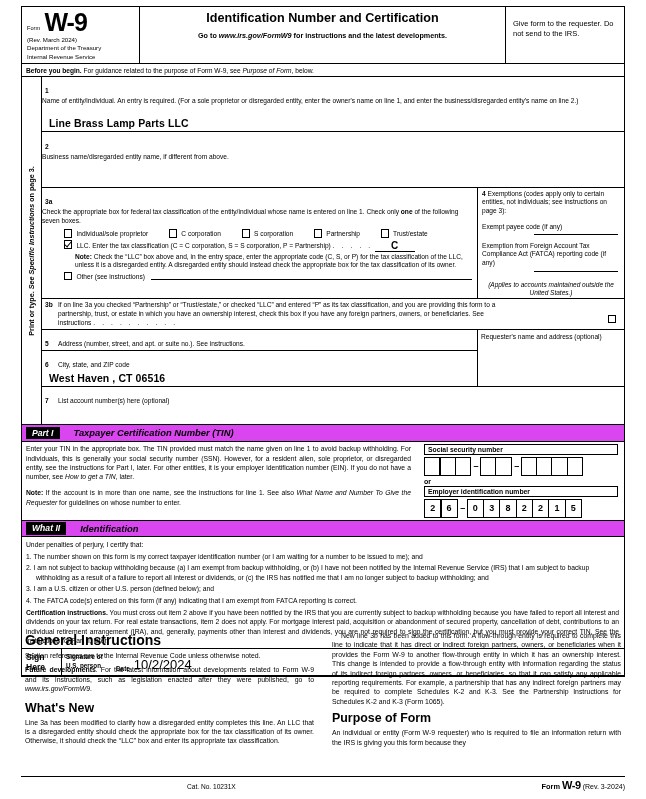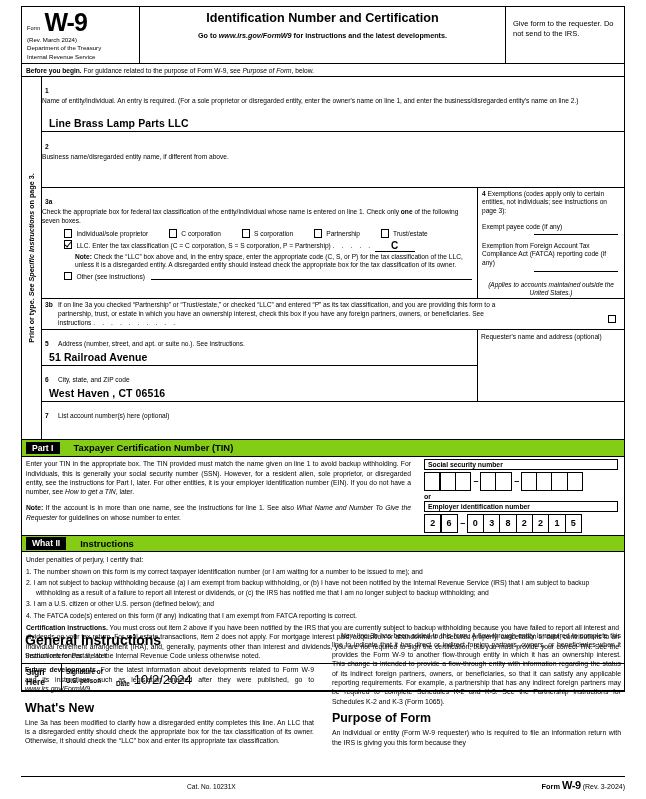--- a/index.html
+++ b/index.html
@@ -80,21 +80,21 @@
   .p3b{padding:2.5px 4px 2px 0;display:flex;}
   .p3b .txt{display:inline-block;width:438px;font-size:6.6px;line-height:8.6px;}
   .p3b .cbend{margin-left:auto;align-self:flex-end;padding-bottom:1px;}
   
   .addr{display:flex;}
   .addrl{flex:1;border-right:1.3px solid #000;box-sizing:border-box;}
   .addrr{width:146px;box-sizing:border-box;padding:2.5px 3px;font-size:6.6px;}
   .ln5{padding:2px 0 0 0;}
   .ln7{padding:2px 0 2px 0;}
   
-  .parthdr{display:flex;align-items:center;border-top:1.6px solid #000;border-bottom:1.3px solid #000;background:#84cc16;}
+  .parthdr{display:flex;align-items:center;border-top:1.6px solid #000;border-bottom:1.3px solid #000;background:#d946ef;font-style:italic;}
   .partbadge{background:#000;color:#fff;font-size:8.6px;font-weight:bold;padding:1px 6px 1.6px;margin:1.5px 0 1.5px 4px;}
   .parttitle{font-size:9.4px;font-weight:bold;margin-left:14px;}
   .p1{display:flex;}
   .p1l{flex:1;padding:2.5px 7px 3px 4px;box-sizing:border-box;}
   .p1r{width:206px;box-sizing:border-box;padding:2px 6px 2px 6px;}
   .p1txt{font-size:6.75px;line-height:9.3px;text-align:justify;}
   .p1txt i{font-style:italic;}
   .p1txt b{font-weight:bold;}
   .tinbox{border:1.4px solid #000;font-size:6.8px;font-weight:bold;padding:1px 3px;background:#fff;}
   .cells{display:flex;margin-top:2px;align-items:stretch;}
@@ -239,21 +239,20 @@
           <span class="num">3b</span>
             <span class="txt"><span>If on line 3a you checked “Partnership” or “Trust/estate,” or checked “LLC” and entered “P” as its tax classification, and you are providing this form to a partnership, trust, or estate in which you have an ownership interest, check this box if you have any foreign partners, owners, or beneficiaries. See instructions</span><span class="dots">. . . . . . . . . .</span></span>
           <span class="cbend"><span class="cb"></span></span>
         </div>
         <div class="rowln"></div>
 
         <div class="addr">
           <div class="addrl">
             <div class="ln5">
               <span class="num">5</span><span class="fieldlbl">Address (number, street, and apt. or suite no.). See instructions.</span>
-              <div class="entry">51 Railroad Avenue</div>
             </div>
             <div class="rowln"></div>
             <div class="ln5">
               <span class="num">6</span><span class="fieldlbl">City, state, and ZIP code</span>
               <div class="entry">West Haven , CT 06516</div>
             </div>
           </div>
           <div class="addrr">
             <span>Requester's name and address (optional)</span>
             <div></div>
@@ -305,21 +304,21 @@
           <span class="cell">2</span>
           <span class="cell">2</span>
           <span class="cell">1</span>
           <span class="cell">5</span>
         </div>
       </div>
     </div>
 
     <div class="parthdr">
       <span class="partbadge">What II</span>
-      <span class="parttitle">Instructions</span>
+      <span class="parttitle">Identification</span>
     </div>
     <div class="p2body">
       <div class="p2line">Under penalties of perjury, I certify that:</div>
       <div class="p2num">1. The number shown on this form is my correct taxpayer identification number (or I am waiting for a number to be issued to me); and</div>
       <div class="p2num">2. I am not subject to backup withholding because (a) I am exempt from backup withholding, or (b) I have not been notified by the Internal Revenue Service (IRS) that I am subject to backup withholding as a result of a failure to report all interest or dividends, or (c) the IRS has notified me that I am no longer subject to backup withholding; and</div>
       <div class="p2num">3. I am a U.S. citizen or other U.S. person (defined below); and</div>
       <div class="p2num">4. The FATCA code(s) entered on this form (if any) indicating that I am exempt from FATCA reporting is correct.</div>
       <div class="certins"><b>Certification instructions.</b><span> You must cross out item 2 above if you have been notified by the IRS that you are currently subject to backup withholding because you have failed to report all interest and dividends on your tax return. For real estate transactions, item 2 does not apply. For mortgage interest paid, acquisition or abandonment of secured property, cancellation of debt, contributions to an individual retirement arrangement (IRA), and, generally, payments other than interest and dividends, you are not required to sign the certification, but you must provide your correct TIN. See the instructions for Part II, later.</span></div>
     </div>
 

